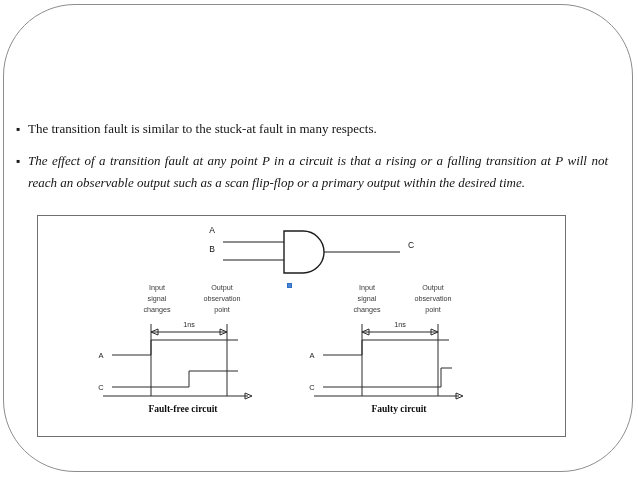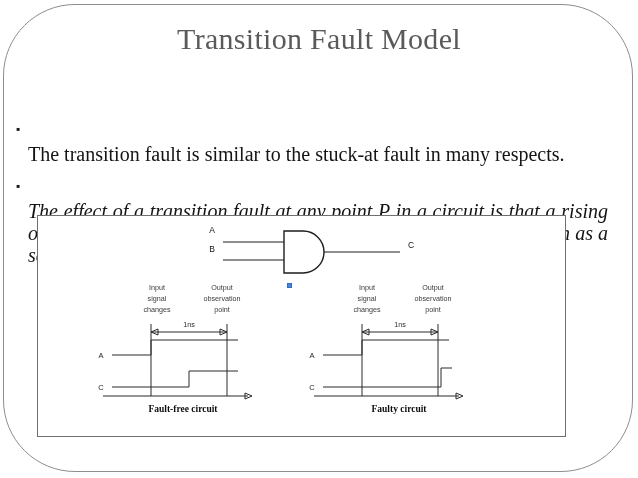--- a/index.html
+++ b/index.html
@@ -59,24 +59,23 @@
     flex: 0 0 auto;
     width: 20px;
     font-size: 12px;
     line-height: 22px;
     color: #1a1a1a;
     text-align: center;
   }
   .bullet-text {
     flex: 1 1 auto;
     font-family: "Liberation Serif", serif;
-    font-size: 20px;
+    font-size: 13px;
     line-height: 22px;
     color: #141414;
-    margin-top: 25px;
   }
   .bullet-text.justified {
     text-align: justify;
     text-justify: inter-word;
     font-style: italic;
   }
 
   
   #figure-box {
     position: absolute;
@@ -136,21 +135,20 @@
     box-sizing: border-box;
   }
 </style>
 </head>
 <body>
 
 <div id="slide">
 
   <div id="outer-frame"></div>
 
-  <div id="title">Transition Fault Model</div>
 
   <div id="body">
     <div class="bullet-row">
       <span class="bullet-mark">▪</span>
       <span class="bullet-text">The transition fault is similar to the stuck-at fault in many respects.</span>
     </div>
     <div class="bullet-row">
       <span class="bullet-mark">▪</span>
       <span class="bullet-text justified">The effect of a transition fault at any point P in a circuit is that a rising or a falling transition at P will not reach an observable output such as a scan flip-flop or a primary output within the desired time.</span>
     </div>

